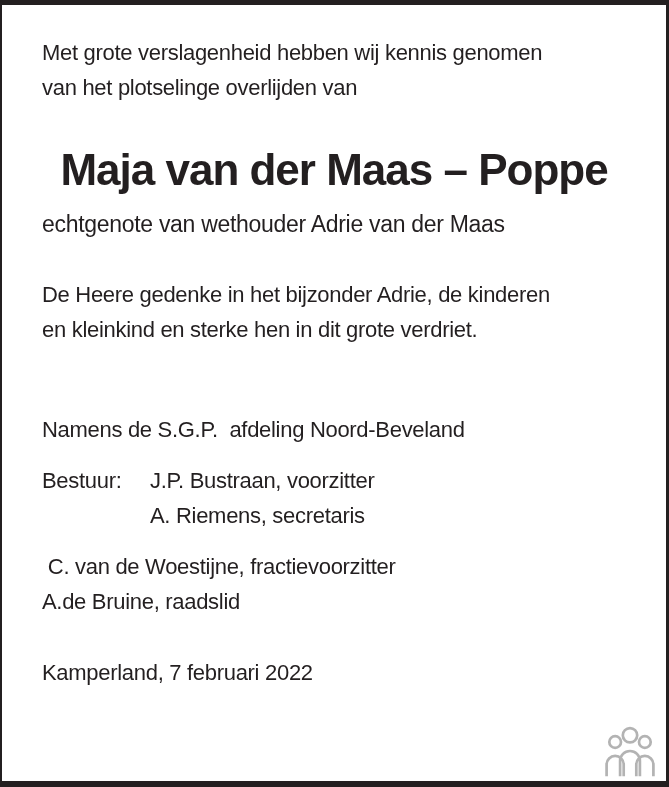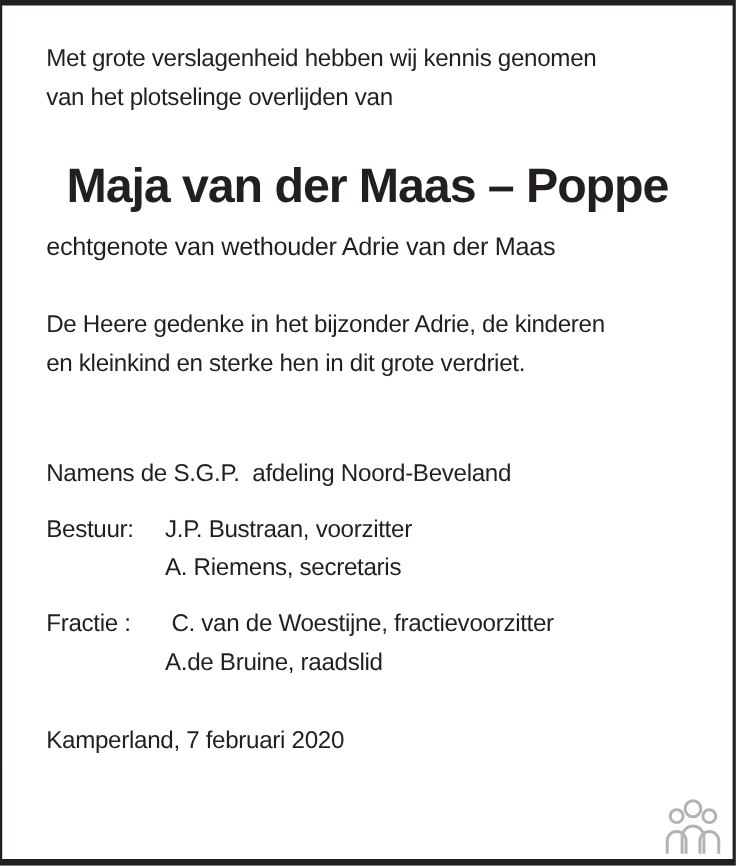--- a/index.html
+++ b/index.html
@@ -115,26 +115,25 @@
 
     <div class="namens pre">Namens de S.G.P.  afdeling Noord-Beveland</div>
 
     <div class="signatory-row bestuur">
       <div class="signatory-label">Bestuur:</div>
       <div class="signatory-names pre">J.P. Bustraan, voorzitter
 A. Riemens, secretaris</div>
     </div>
 
     <div class="signatory-row fractie">
-      <div class="signatory-label">Fractie :</div>
       <div class="signatory-names pre"> C. van de Woestijne, fractievoorzitter
 A.de Bruine, raadslid</div>
     </div>
 
-    <div class="dateline">Kamperland, 7 februari 2020</div>
+    <div class="dateline">Kamperland, 7 februari 2022</div>
 
   </div>
 
   <div class="family-icon">
     <svg viewBox="0 0 60 60" fill="none" xmlns="http://www.w3.org/2000/svg">
       <g stroke="#b3b3b3" stroke-width="3" fill="none">
 
         <path d="M19 58 V41 A11 11 0 0 1 41 41 V58"></path>
 
         <path d="M4 58 V45 A9.5 9.5 0 0 1 23 45 V58"></path>

